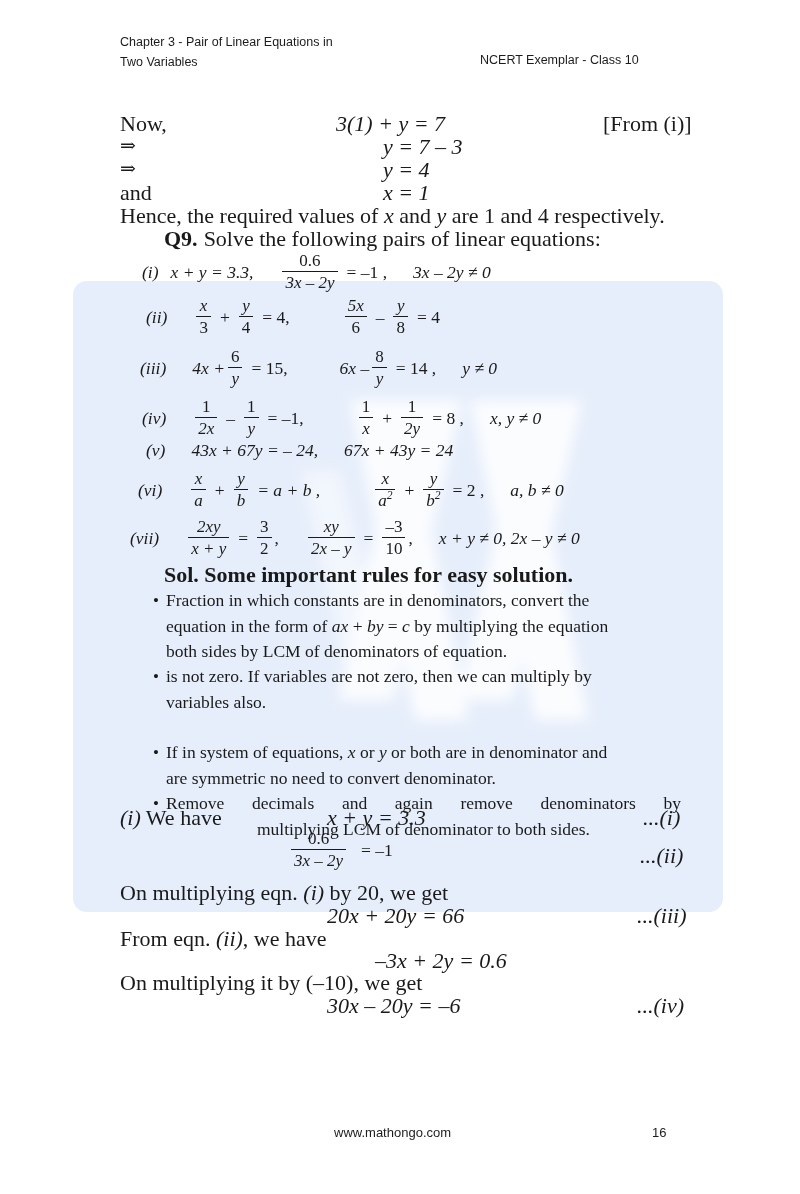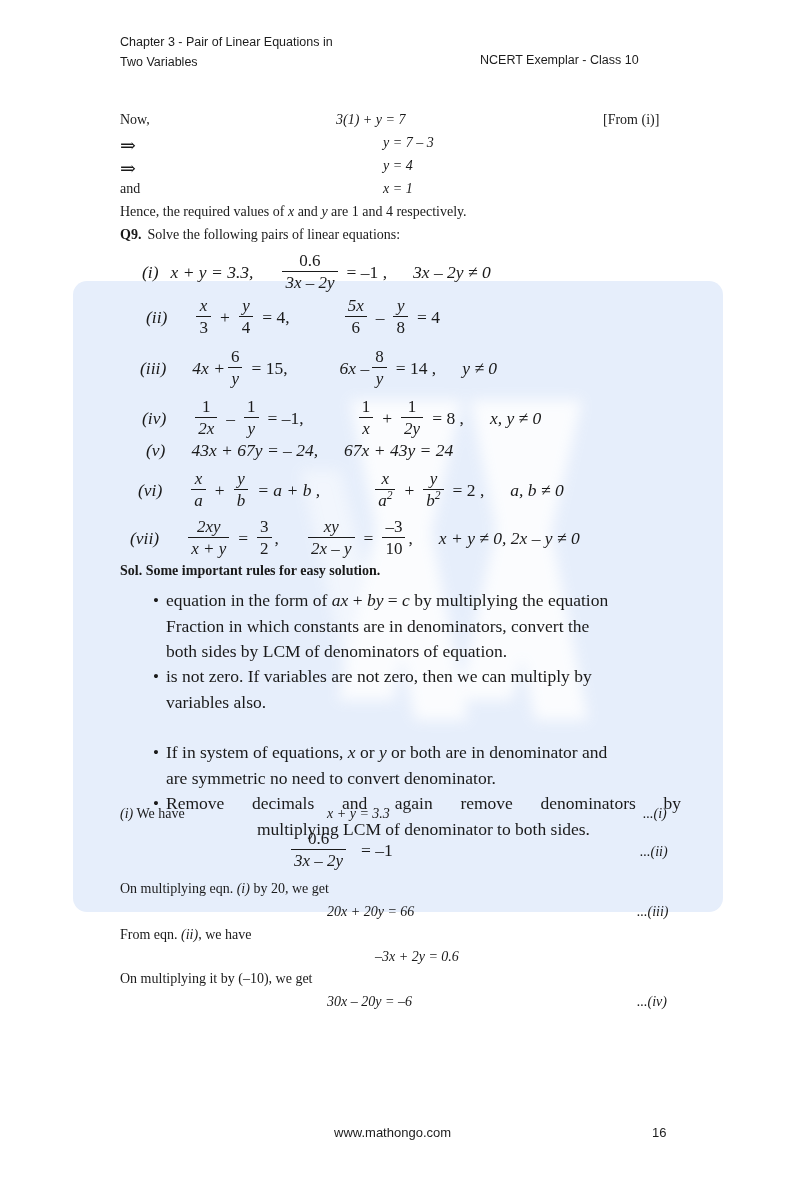--- a/index.html
+++ b/index.html
@@ -86,26 +86,26 @@
   
   .content {
     position: absolute;
     left: 0; top: 0;
     width: 800px;
     z-index: 3;
   }
 
   .line {
     position: absolute;
-    font-size: 14px;
+    font-size: 22px;
     line-height: 1.0;
     white-space: nowrap;
   }
   .i { font-style: italic; }
-  .b { font-weight: bold; }
+  .b { font-weight: bold; margin-left: 44px; }
 
   
   .bullet-row {
     position: absolute;
     display: flex;
     align-items: flex-start;
     font-size: 17.5px;
     line-height: 25.5px;
   }
   .bullet-dot {
@@ -418,22 +418,22 @@
       <span>,</span>
       <span class="sp-lg"></span>
       <span class="i">x + y ≠ 0,  2x – y ≠ 0</span>
     </div>
 
     <div class="line b" style="left:120px; top:564px;">Sol. Some important rules for easy solution.</div>
 
     <div class="bullet-row" style="left:146px; top:588px; width:535px;">
       <span class="bullet-dot">•</span>
       <span class="bullet-text">
+        <span style="display:block; text-align:justify;">Fraction in which constants are in denominators, convert the</span>
         <span style="display:block; text-align:justify;">equation in the form of <span class="i">ax</span> + <span class="i">by</span> = <span class="i">c</span> by multiplying the equation</span>
-        <span style="display:block; text-align:justify;">Fraction in which constants are in denominators, convert the</span>
         <span style="display:block; text-align:left;">both sides by LCM of denominators of equation.</span>
       </span>
     </div>
 
     <div class="bullet-row" style="left:146px; top:664px; width:535px;">
       <span class="bullet-dot">•</span>
       <span class="bullet-text">
         <span style="display:block; text-align:justify;">is not zero. If variables are not zero, then we can multiply by</span>
         <span style="display:block; text-align:left;">variables also.</span>
       </span>

